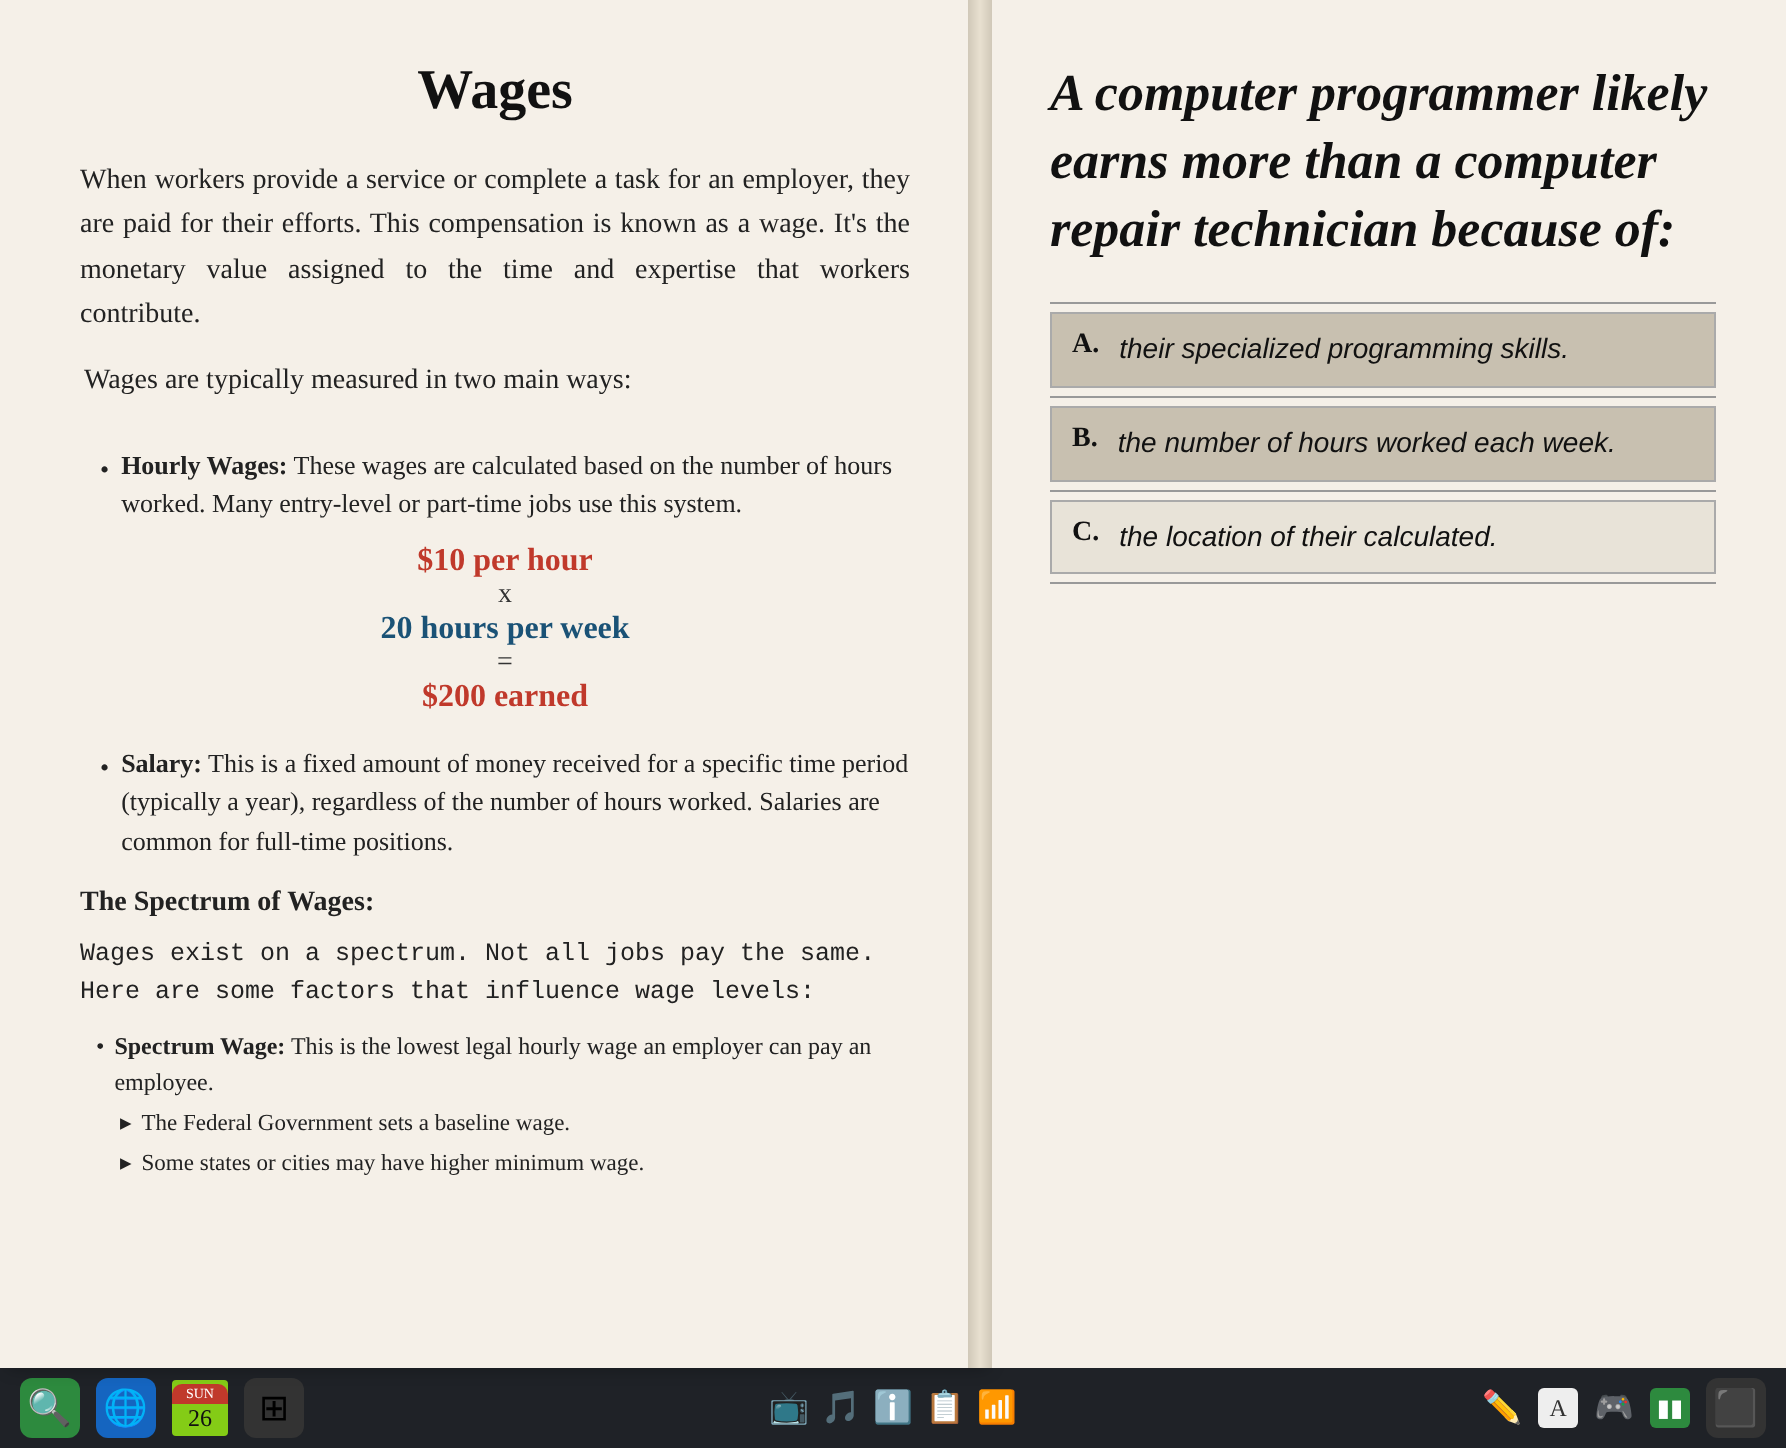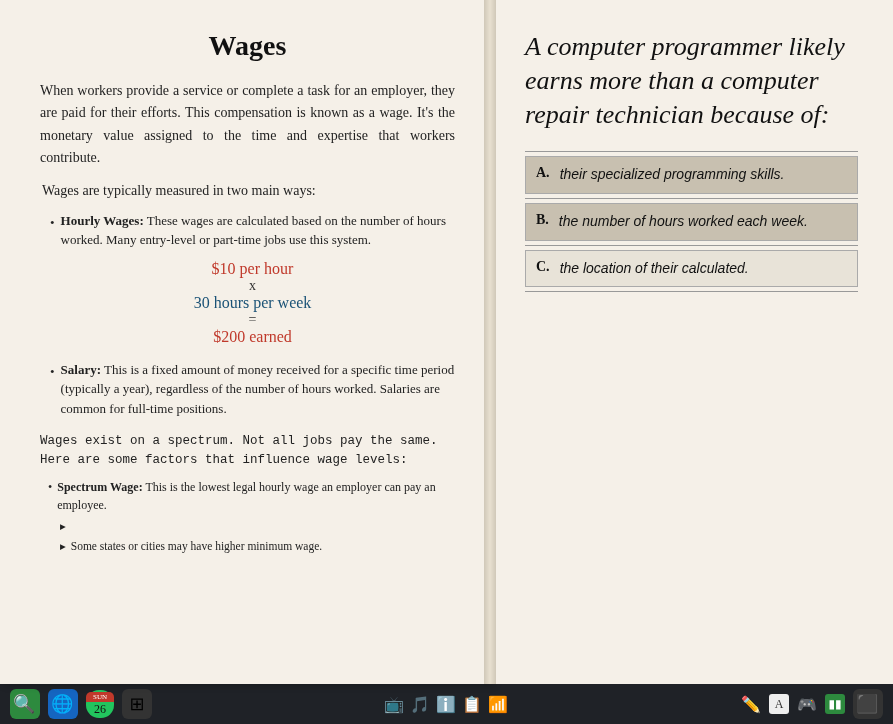--- a/index.html
+++ b/index.html
@@ -73,21 +73,21 @@
       font-size: 14px;
       line-height: 1.6;
       color: #222;
       text-align: justify;
       margin-bottom: 13px;
     }
 
     .measured-text {
       font-size: 14px;
       color: #222;
-      margin-bottom: 12px;
+      margin-bottom: 24px;
       margin-left: 2px;
     }
 
     .bullet-section {
       margin-left: 10px;
       margin-bottom: 14px;
     }
 
     .bullet-item {
       font-size: 13px;
@@ -108,21 +108,21 @@
       margin-top: 18px;
     }
 
     .calculation-box {
       text-align: center;
       margin: 10px 0 14px 0;
     }
 
     .calc-line {
       font-size: 16px;
-      font-weight: normal;
+      font-weight: bold;
     }
 
     .calc-red {
       color: #c0392b;
     }
 
     .calc-blue {
       color: #1a5276;
     }
 
@@ -164,21 +164,21 @@
       line-height: 1.5;
       display: flex;
       gap: 5px;
       margin-bottom: 3px;
     }
 
     
     .question-header {
       font-size: 26px;
       font-style: italic;
-      font-weight: normal;
+      font-weight: bold;
       color: #111;
       line-height: 1.3;
       margin-bottom: 20px;
       font-family: Georgia, serif;
     }
 
     .divider-line {
       border: none;
       border-top: 1px solid #999;
       margin: 4px 0;
@@ -271,22 +271,22 @@
       justify-content: center;
       font-size: 12px;
     }
 
     .status-green { background: #2d8a3e; color: white; }
     .status-white { background: #eee; color: #333; }
 
     .calendar-box {
       width: 28px;
       height: 28px;
-      background: #22c55e;
-      border-radius: 13px;
+      background: #84cc16;
+      border-radius: 2px;
       display: flex;
       flex-direction: column;
       align-items: center;
       justify-content: center;
       font-size: 8px;
       color: #333;
       line-height: 1.2;
     }
 
     .calendar-top {
@@ -324,47 +324,49 @@
         <span class="bullet-dot">•</span>
         <span>
           <span class="bullet-label">Hourly Wages:</span>
           <span>These wages are calculated based on the number of hours worked. Many entry-level or part-time jobs use this system.</span>
         </span>
       </div>
 
       <div class="calculation-box">
         <div class="calc-line calc-red">$10 per hour</div>
         <span class="calc-operator">x</span>
-        <div class="calc-line calc-blue">30 hours per week</div>
+        <div class="calc-line calc-blue">20 hours per week</div>
         <span class="calc-operator">=</span>
         <div class="calc-line calc-red">$200 earned</div>
       </div>
 
       <div class="bullet-item">
         <span class="bullet-dot">•</span>
         <span>
           <span class="bullet-label">Salary:</span>
           <span>This is a fixed amount of money received for a specific time period (typically a year), regardless of the number of hours worked. Salaries are common for full-time positions.</span>
         </span>
       </div>
 
     </div>
 
+    <p class="spectrum-title">The Spectrum of Wages:</p>
     <p class="spectrum-text">Wages exist on a spectrum. Not all jobs pay the same. Here are some factors that influence wage levels:</p>
 
     <div class="small-bullet">
       <span>•</span>
       <span>
         <span class="bullet-label">Spectrum Wage:</span>
         <span>This is the lowest legal hourly wage an employer can pay an employee.</span>
       </span>
     </div>
 
     <div class="sub-bullet">
       <span>▸</span>
+      <span>The Federal Government sets a baseline wage.</span>
     </div>
 
     <div class="sub-bullet">
       <span>▸</span>
       <span>Some states or cities may have higher minimum wage.</span>
     </div>
 
   </div>
 
   <div class="right-page">

